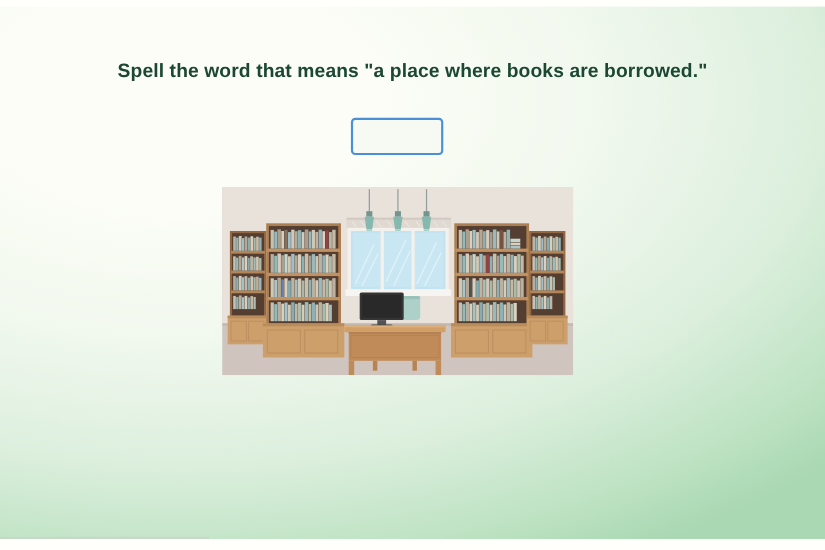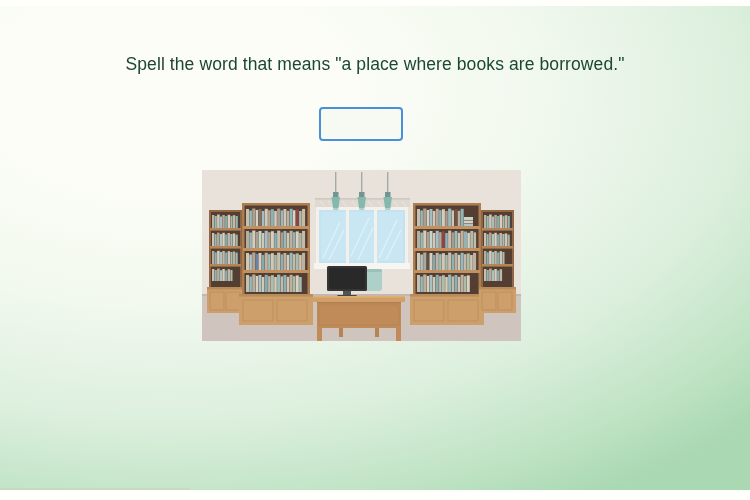--- a/index.html
+++ b/index.html
@@ -44,21 +44,21 @@
     opacity: .55;
   }
 
   .question {
     position: absolute;
     left: 0; top: 54px;
     width: 750px;
     text-align: center;
     color: #1b4733;
     font-size: 17.5px;
-    font-weight: normal;
+    font-weight: bold;
     letter-spacing: .1px;
     white-space: nowrap;
   }
 
   .answer-input {
     position: absolute;
     left: 319px;
     top: 107px;
     width: 84px;
     height: 34px;

